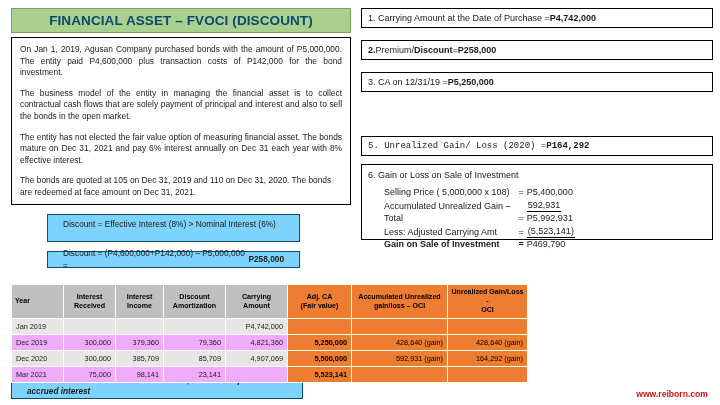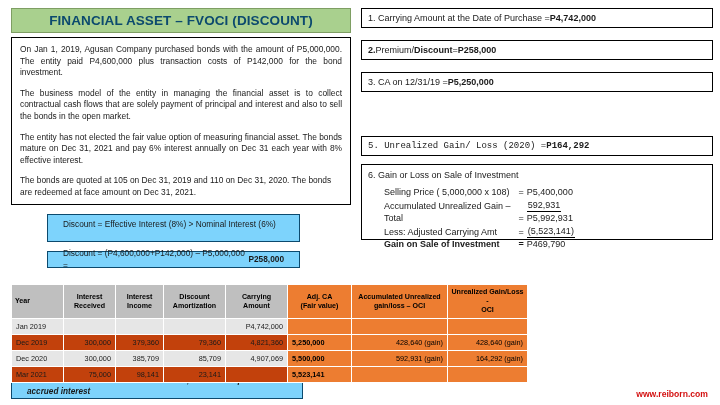--- a/index.html
+++ b/index.html
@@ -159,22 +159,22 @@
   }
   .data-table td {
     padding: 3px 4px;
     border: 1px solid #ffffff;
     font-size: 7.3px;
     line-height: 9px;
     color: #1a1a1a;
     height: 9px;
   }
   .data-table tr.shade-light td { background: #e6e6e6; }
-  .data-table tr.shade-dark  td { background: #c2410c; }
-  .data-table td.orange-cell { background: #ed7d31 !important; font-weight: bold; text-align: left; color: #000; }
+  .data-table tr.shade-dark  td { background: #f0abfc; }
+  .data-table td.orange-cell { background: #ed7d31 !important; font-weight: bold; text-align: right; color: #000; }
   .data-table td.orange-plain { background: #ed7d31 !important; text-align: right; color: #000; }
   .data-table td.num { text-align: right; }
   .data-table td.lbl { text-align: left; }
 
   
   .watermark {
     position: absolute;
     right: 12px;
     bottom: 6px;
     color: #d31010;

